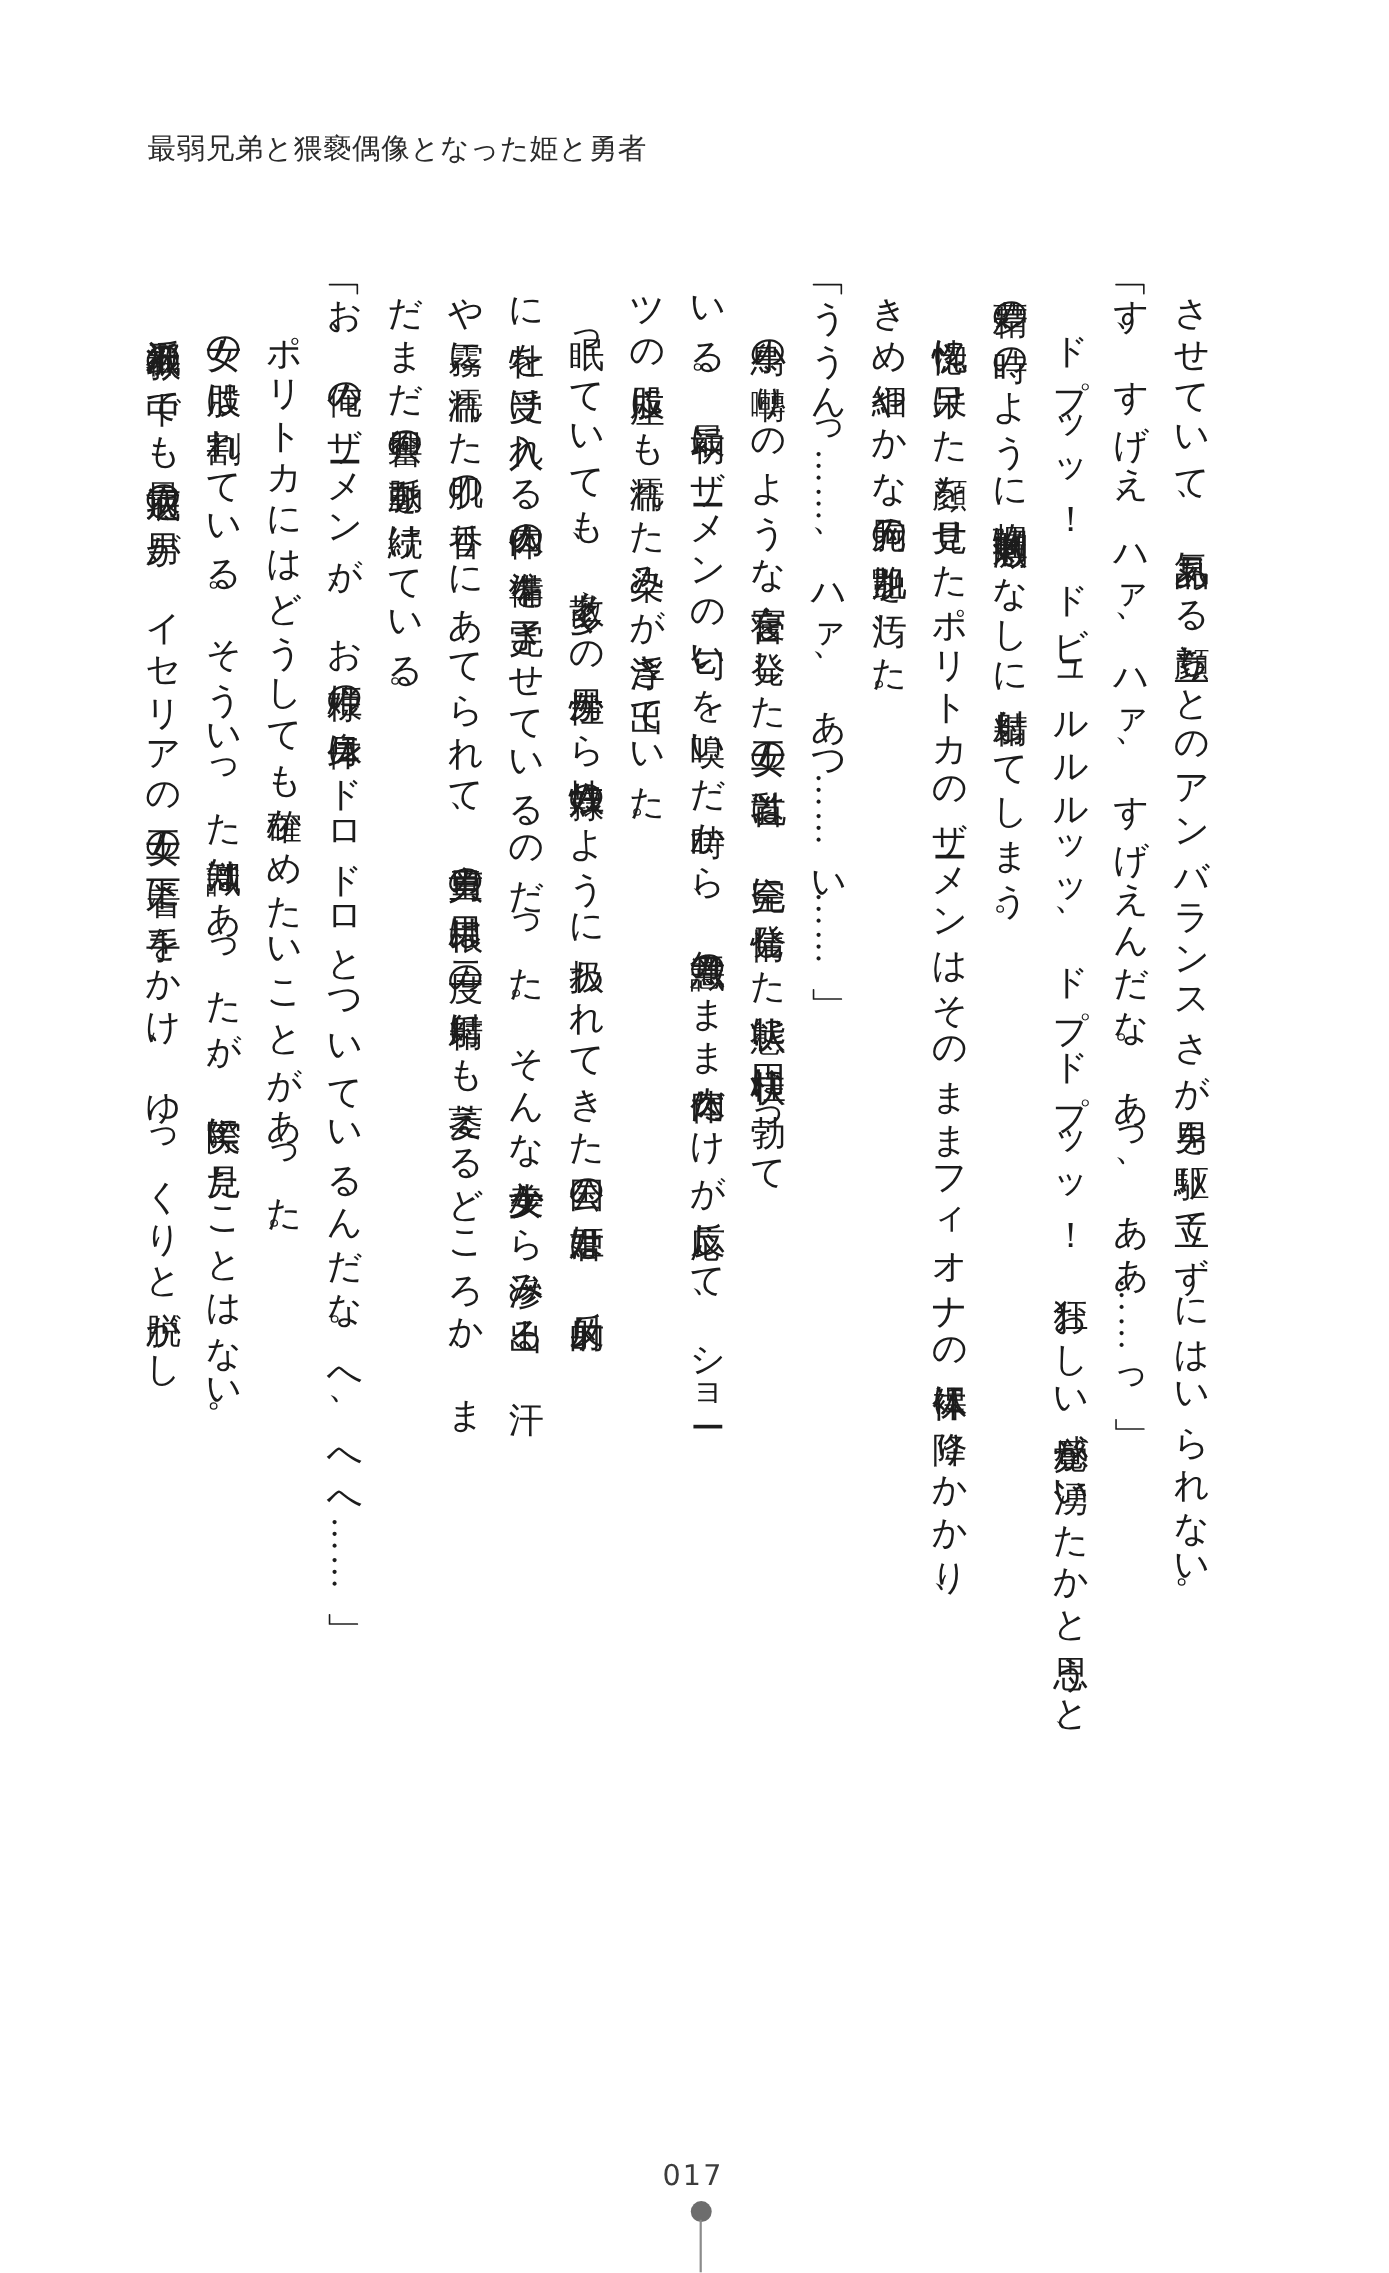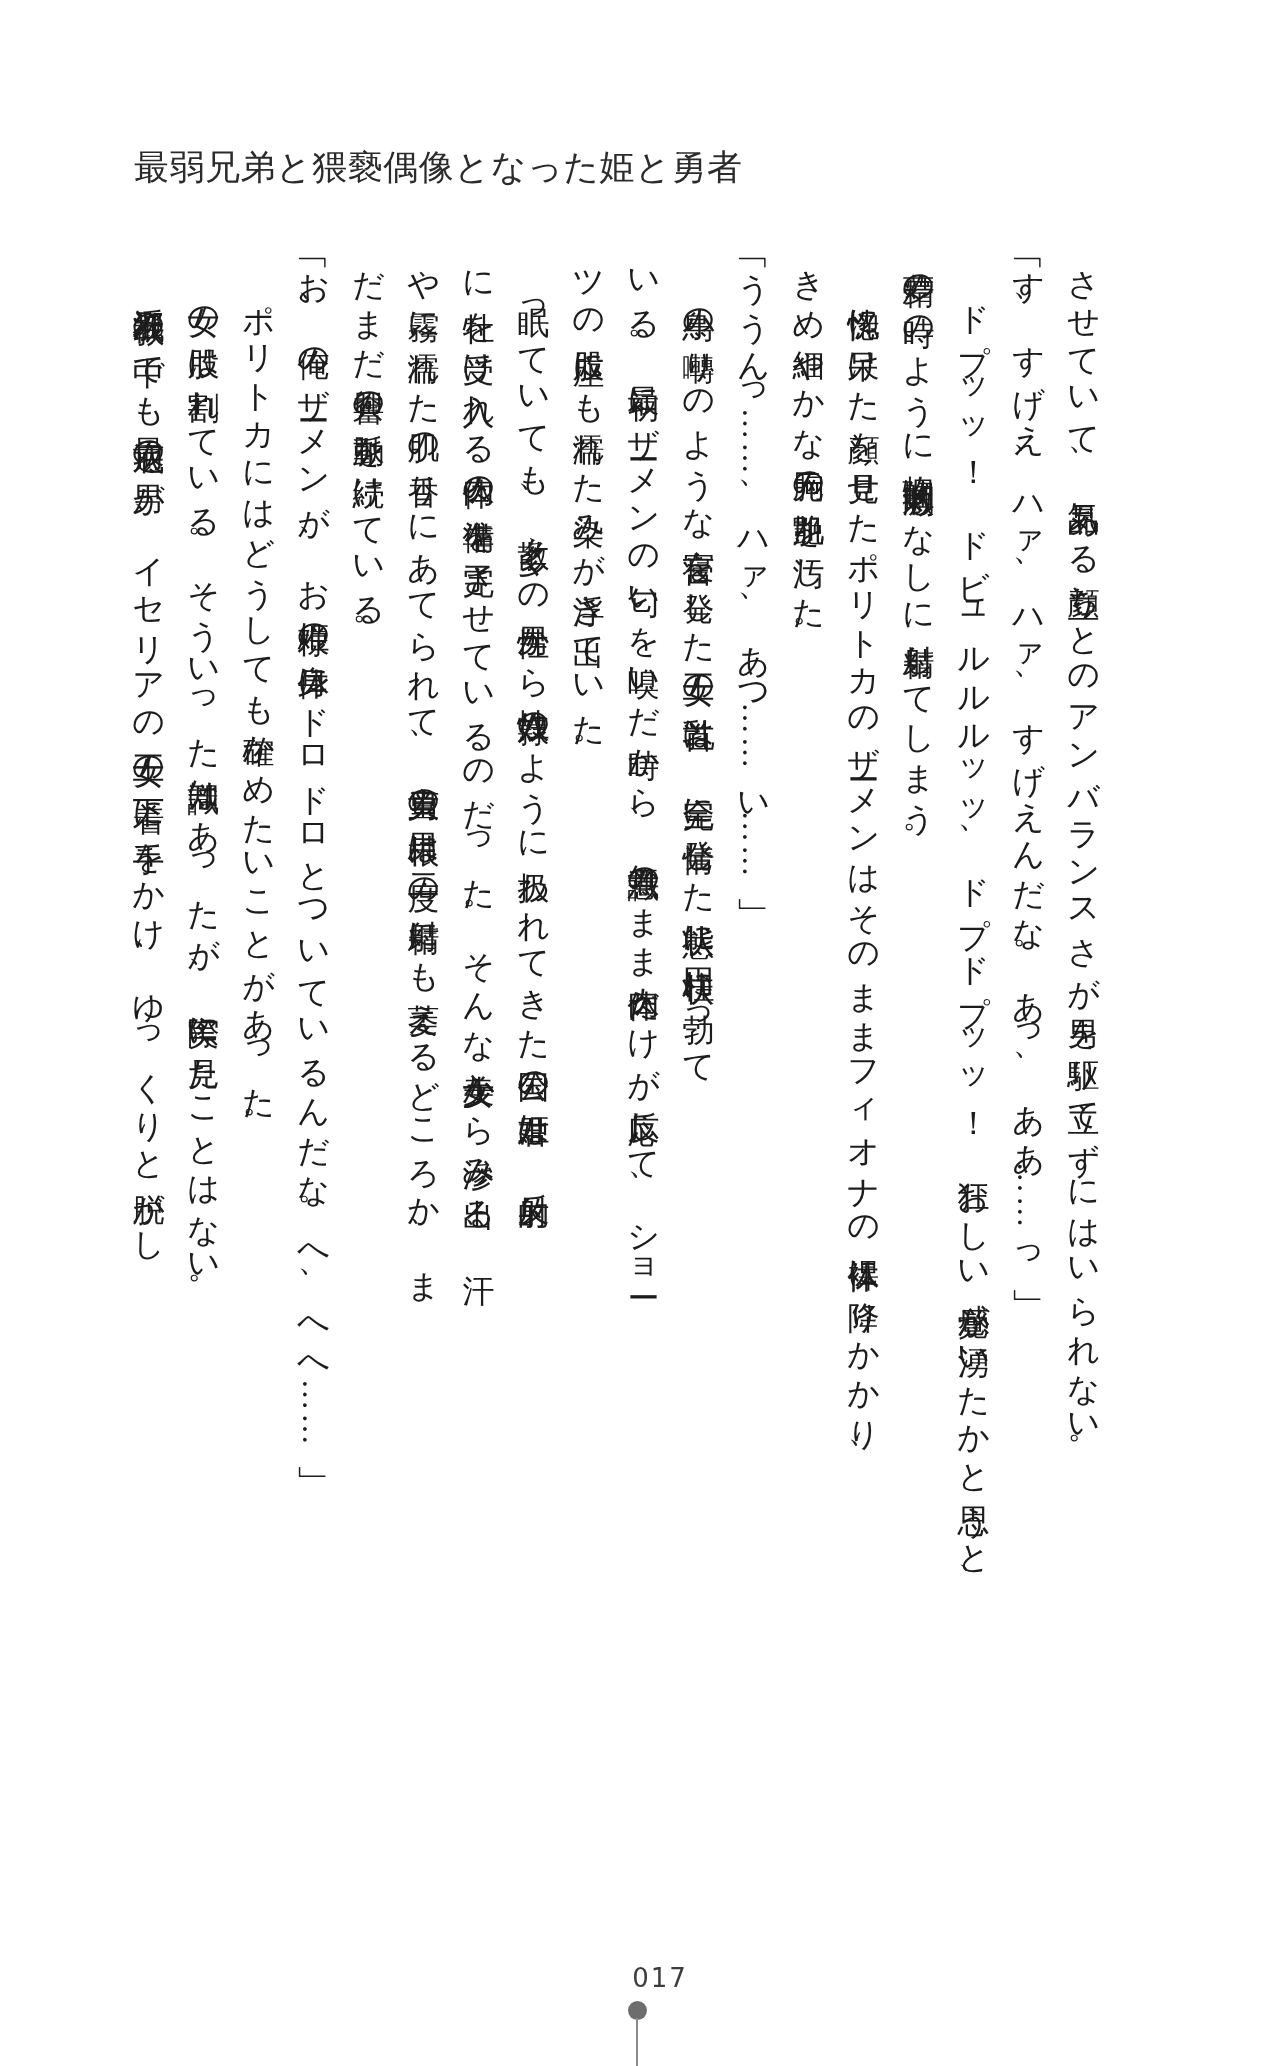--- a/index.html
+++ b/index.html
@@ -9,22 +9,22 @@
     font-family: "Liberation Serif", "DejaVu Serif", serif;
   }
   .page {
     position: relative;
     width: 1263px; height: 2066px;
     background: #ffffff;
     overflow: hidden;
   }
   .running-header {
     position: absolute;
-    left: 134px; top: 144px;
-    font-size: 35px;
+    left: 134px; top: 118px;
+    font-size: 26px;
     letter-spacing: 0.5px;
     color: #2b2b2b;
     white-space: nowrap;
   }
   .text-block {
     position: absolute;
     top: 248px;
     left: 120px;
     width: 991px;
     height: 1420px;
@@ -34,21 +34,21 @@
     line-height: 55px;
     letter-spacing: 2.5px;
     color: #1c1c1c;
   }
   .text-line {
     margin: 0;
     white-space: nowrap;
   }
   .page-number {
     position: absolute;
-    left: 610px; top: 1963px;
+    left: 580px; top: 1963px;
     width: 100px;
     text-align: center;
     font-family: "DejaVu Sans", "Liberation Sans", sans-serif;
     font-weight: 400;
     font-size: 26px;
     letter-spacing: 2px;
     color: #3d3d3d;
   }
   .footer-dot {
     position: absolute;

